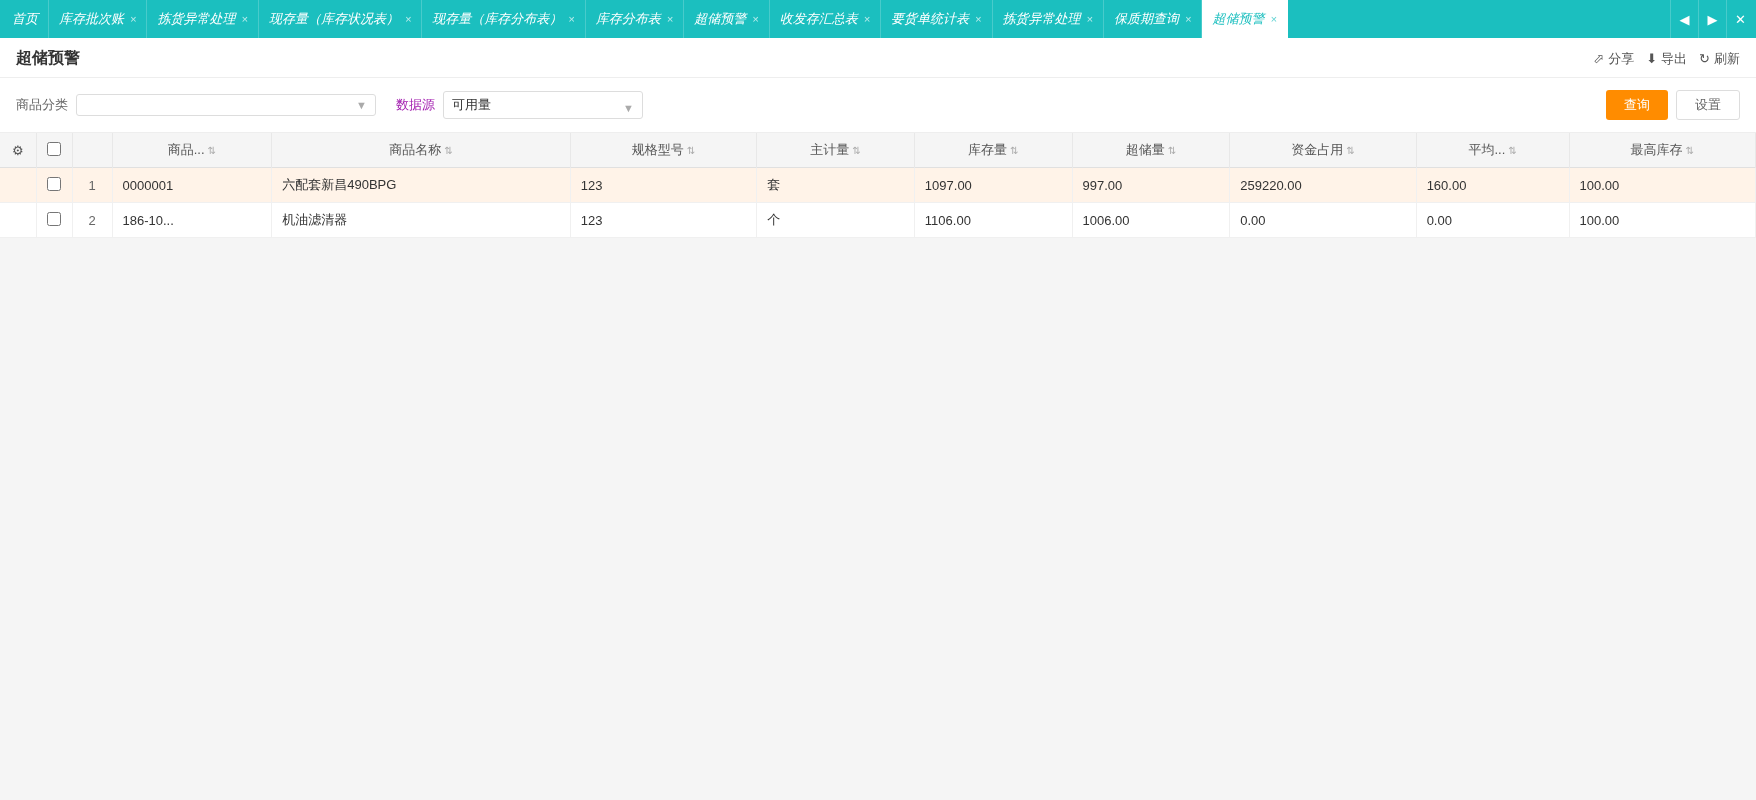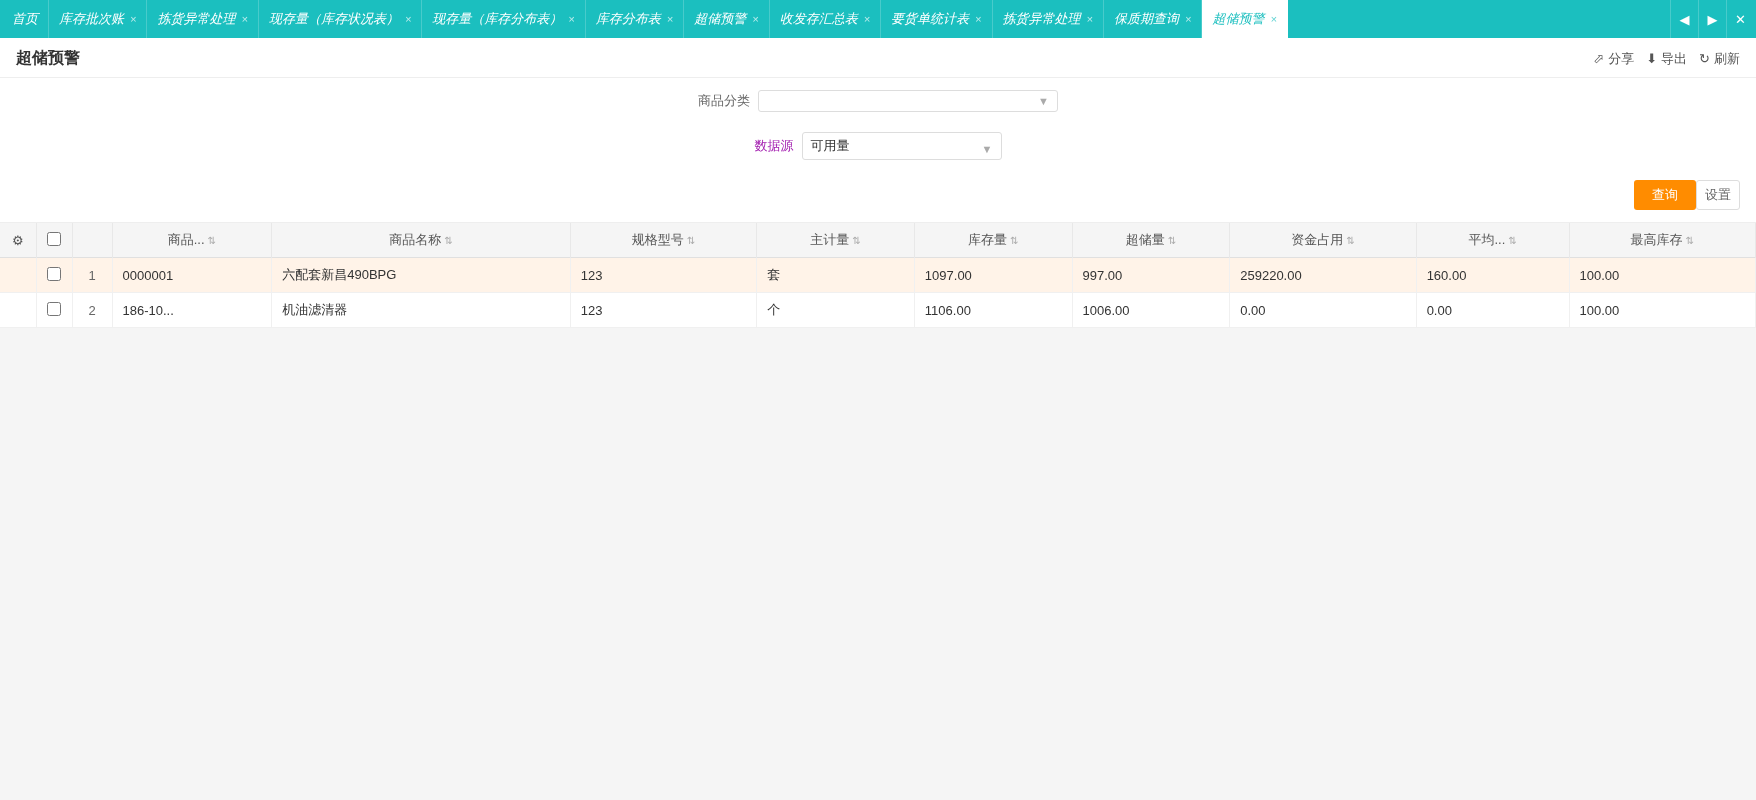--- a/index.html
+++ b/index.html
@@ -80,21 +80,20 @@
     .header-action-icon { font-size: 13px; }
 
     
     .filter-area {
       background: #fff;
       padding: 12px 16px;
       display: flex;
       align-items: center;
       gap: 20px;
       border-bottom: 1px solid #eee;
-      flex-direction: column;
     }
     .filter-label {
       color: #666;
       font-size: 13px;
       white-space: nowrap;
     }
     .filter-select {
       display: flex;
       align-items: center;
       border: 1px solid #ddd;
@@ -114,37 +113,38 @@
     .filter-group {
       display: flex;
       align-items: center;
       gap: 8px;
     }
     .datasource-label { color: #a21caf; white-space: nowrap; }
     .datasource-value { color: #333; }
     .filter-actions {
       margin-left: auto;
       display: flex;
+      gap: 8px;
       justify-content: space-between;
     }
     .btn-query {
       background: #ff8c00;
       color: #fff;
       border: none;
       border-radius: 3px;
       padding: 5px 18px;
       cursor: pointer;
       font-size: 13px;
     }
     .btn-settings {
       background: #fff;
       color: #666;
       border: 1px solid #ddd;
       border-radius: 3px;
-      padding: 5px 8px;
+      padding: 5px 18px;
       cursor: pointer;
       font-size: 13px;
     }
 
     
     .table-container {
       background: #fff;
       margin: 0;
       overflow-x: auto;
     }

